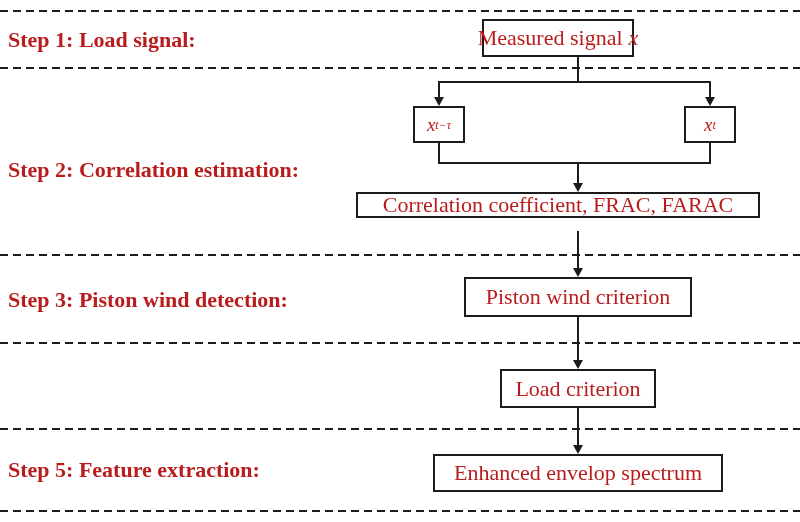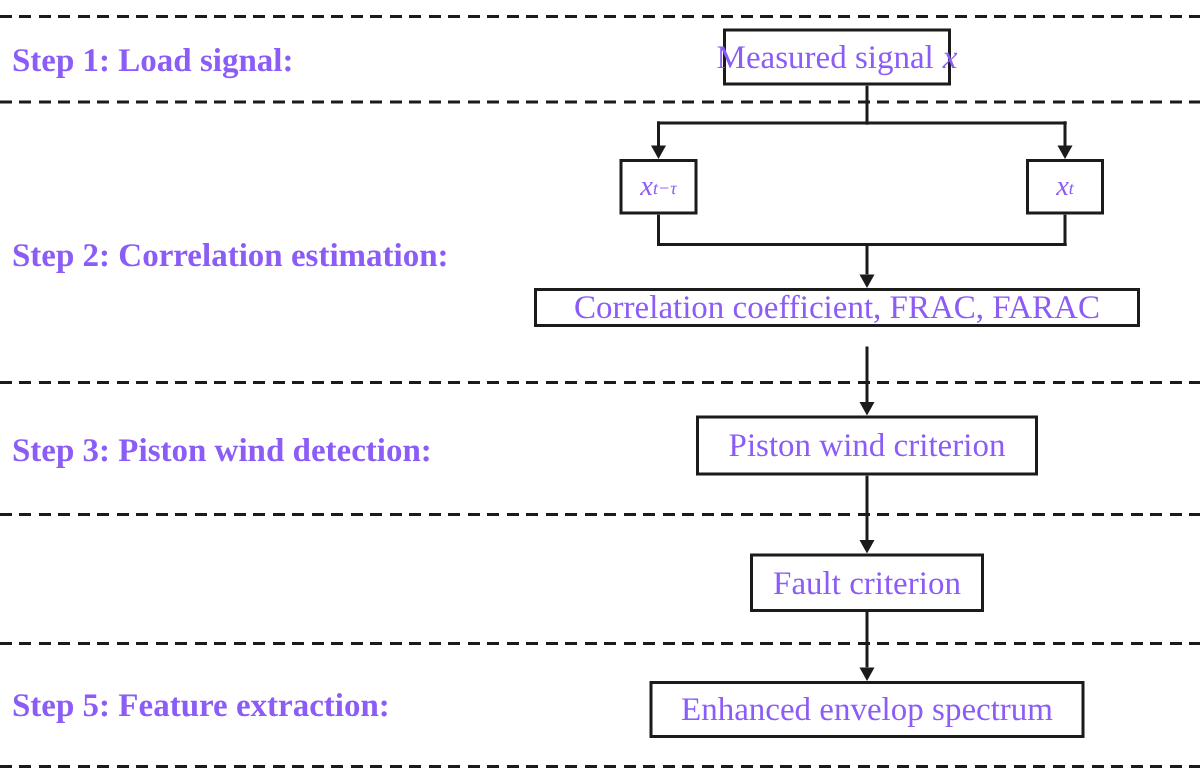--- a/index.html
+++ b/index.html
@@ -1,18 +1,18 @@
 <!DOCTYPE html>
 <html><head>
 <meta charset="utf-8">
 <style>
   html,body{margin:0;padding:0;background:#ffffff;}
   *{box-sizing:border-box;}
   .fig{position:relative;width:800px;height:522px;background:#ffffff;overflow:hidden;
-       font-family:"Liberation Serif", serif;color:#8b5cf6;}
+       font-family:"Liberation Serif", serif;color:#b91c1c;}
   .dash{position:absolute;left:0;width:800px;height:2px;
         background:repeating-linear-gradient(to right,#1b1b1b 0 8px,transparent 8px 13px);}
   .step{position:absolute;left:8px;font-weight:bold;font-size:22px;line-height:26px;white-space:nowrap;}
   .box{position:absolute;border:2px solid #1b1b1b;background:#fff;display:flex;
        align-items:center;justify-content:center;font-size:22px;white-space:nowrap;}
   .box .var{font-style:italic;margin-left:6px;}
   .sbox{font-size:19px;}
   .sbox .base{font-style:italic;}
   .sbox sub{font-size:12px;font-style:italic;line-height:0;}
   .vline,.hline{position:absolute;background:#1b1b1b;}
@@ -55,21 +55,21 @@
 
   <div class="box" style="left:356px;top:192px;width:404px;height:26px">
     <span>Correlation coefficient, FRAC, FARAC</span>
   </div>
 
   <div class="box" style="left:464px;top:277px;width:228px;height:40px">
     <span>Piston wind criterion</span>
   </div>
 
   <div class="box" style="left:500px;top:369px;width:156px;height:39px">
-    <span>Fault criterion</span>
+    <span>Load criterion</span>
   </div>
 
   <div class="box" style="left:433px;top:454px;width:290px;height:38px">
     <span>Enhanced envelop spectrum</span>
   </div>
 
   <div class="vline" style="left:577px;top:57px;height:26px"></div>
   <div class="hline" style="left:438px;top:81px;width:273px"></div>
   <div class="vline" style="left:438px;top:81px;height:17px"></div>
   <div class="ah" style="left:434px;top:97px"></div>

